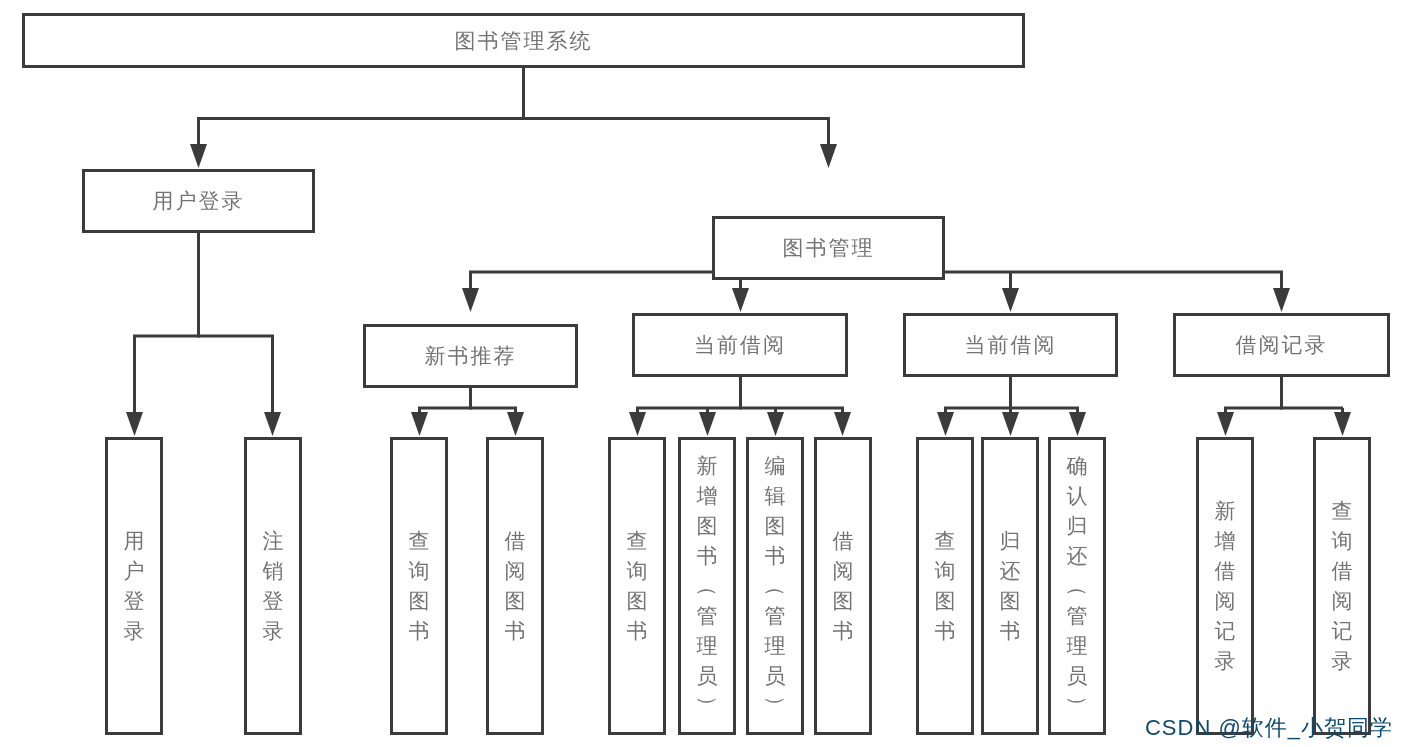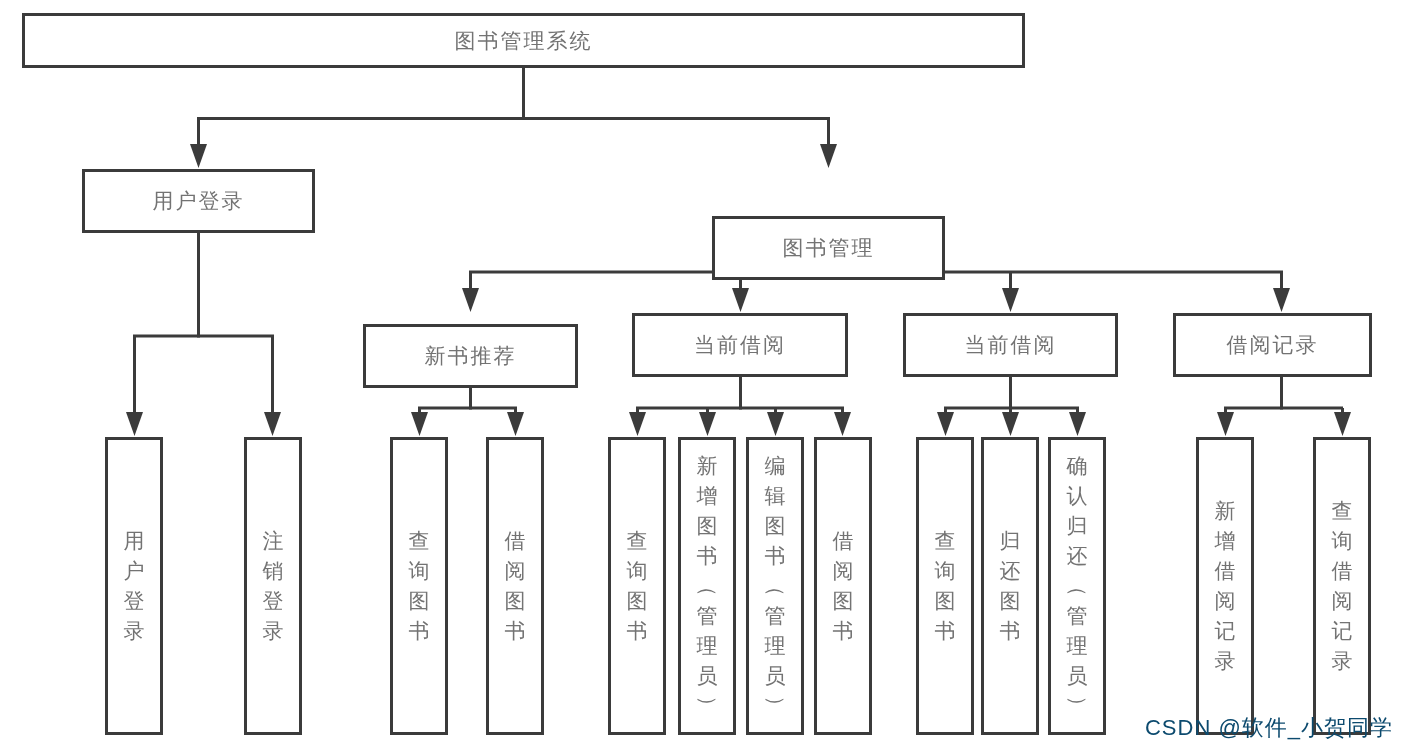--- a/index.html
+++ b/index.html
@@ -136,21 +136,21 @@
   </svg>
 
   <div class="box hbox" style="left:22px; top:13px; width:1003px; height:55px;">图书管理系统</div>
 
   <div class="box hbox" style="left:82px; top:169px; width:233px; height:64px;">用户登录</div>
   <div class="box hbox" style="left:712px; top:169px; width:233px; height:64px;margin-top:47px;">图书管理</div>
 
   <div class="box hbox" style="left:363px; top:313px; width:215px; height:64px;margin-top:11px;">新书推荐</div>
   <div class="box hbox" style="left:632px; top:313px; width:216px; height:64px;">当前借阅</div>
   <div class="box hbox" style="left:903px; top:313px; width:215px; height:64px;">当前借阅</div>
-  <div class="box hbox" style="left:1173px; top:313px; width:199px; height:64px;font-family:Liberation Mono, monospace;">借阅记录</div>
+  <div class="box hbox" style="left:1173px; top:313px; width:217px; height:64px;font-family:Liberation Mono, monospace;">借阅记录</div>
 
   <div class="box vbox" style="left:105px; top:437px; width:58px; height:298px;">
       <span>用</span>
       <span>户</span>
       <span>登</span>
       <span>录</span>
     </div>
   <div class="box vbox" style="left:244px; top:437px; width:58px; height:298px;">
       <span>注</span>
       <span>销</span>

